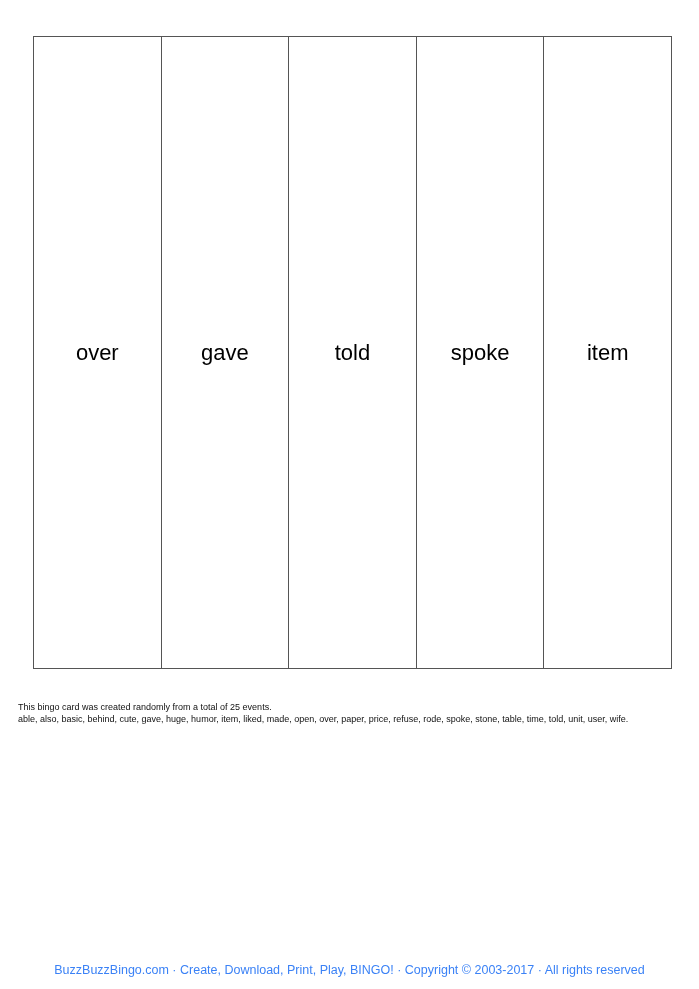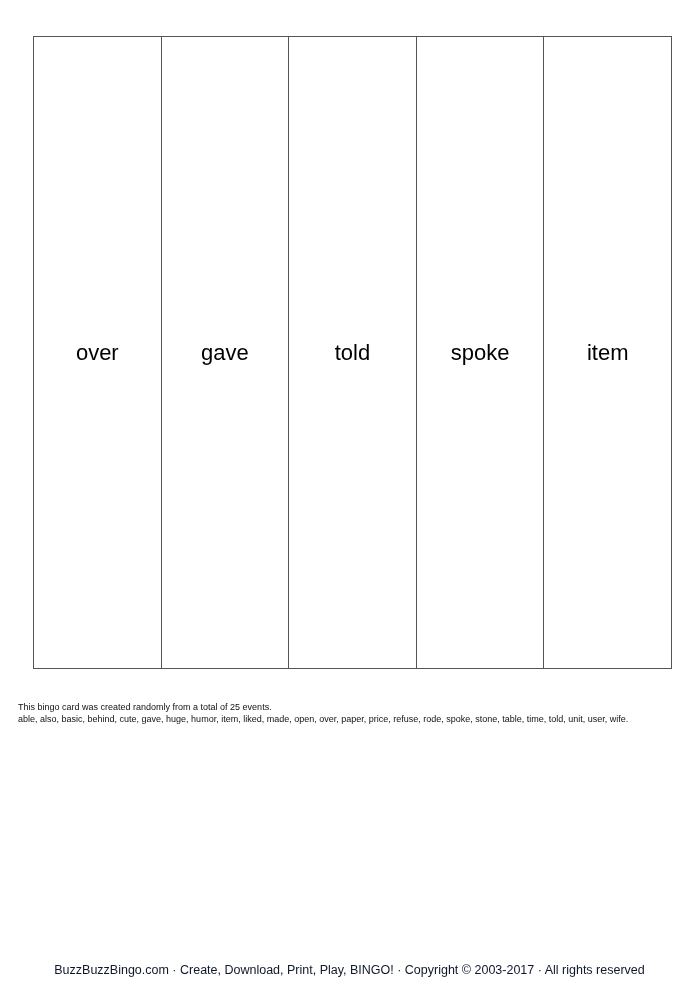--- a/index.html
+++ b/index.html
@@ -42,21 +42,21 @@
       color: #111;
       margin-top: 20px;
     }
     .footer {
       position: absolute;
       left: 0;
       width: 699px;
       top: 963px;
       text-align: center;
       font-size: 12.5px;
-      color: #0f172a;
+      color: #3b82f6;
     }
   </style>
 </head>
 <body>
 
 <table class="bingo-grid">
   <tbody>
     <tr>
       <td>over</td>
       <td>gave</td>

